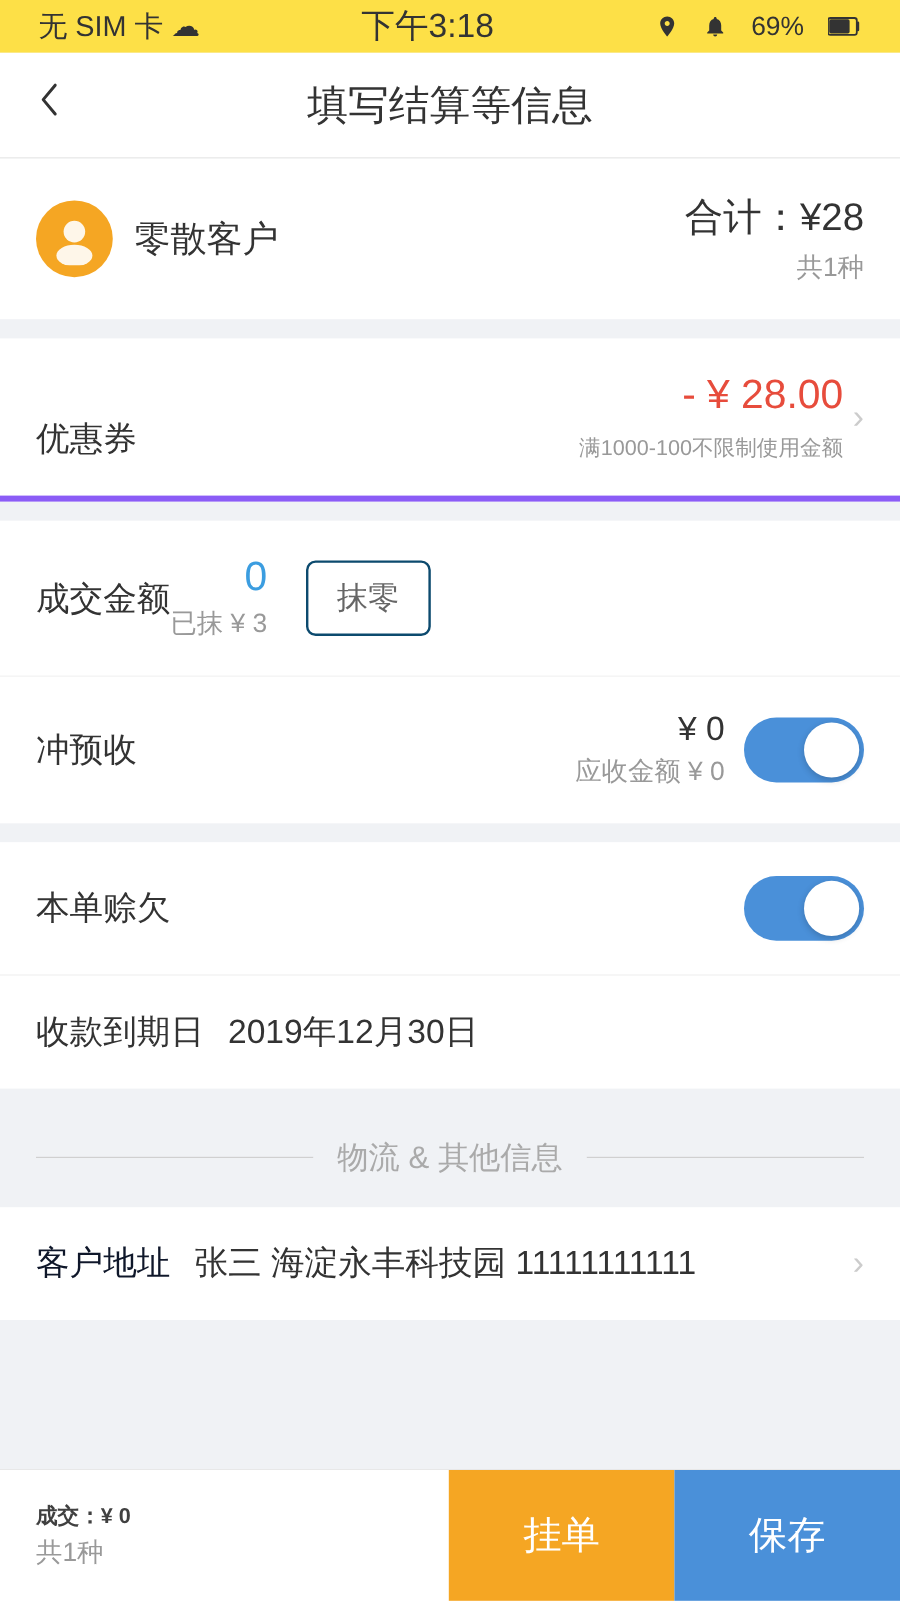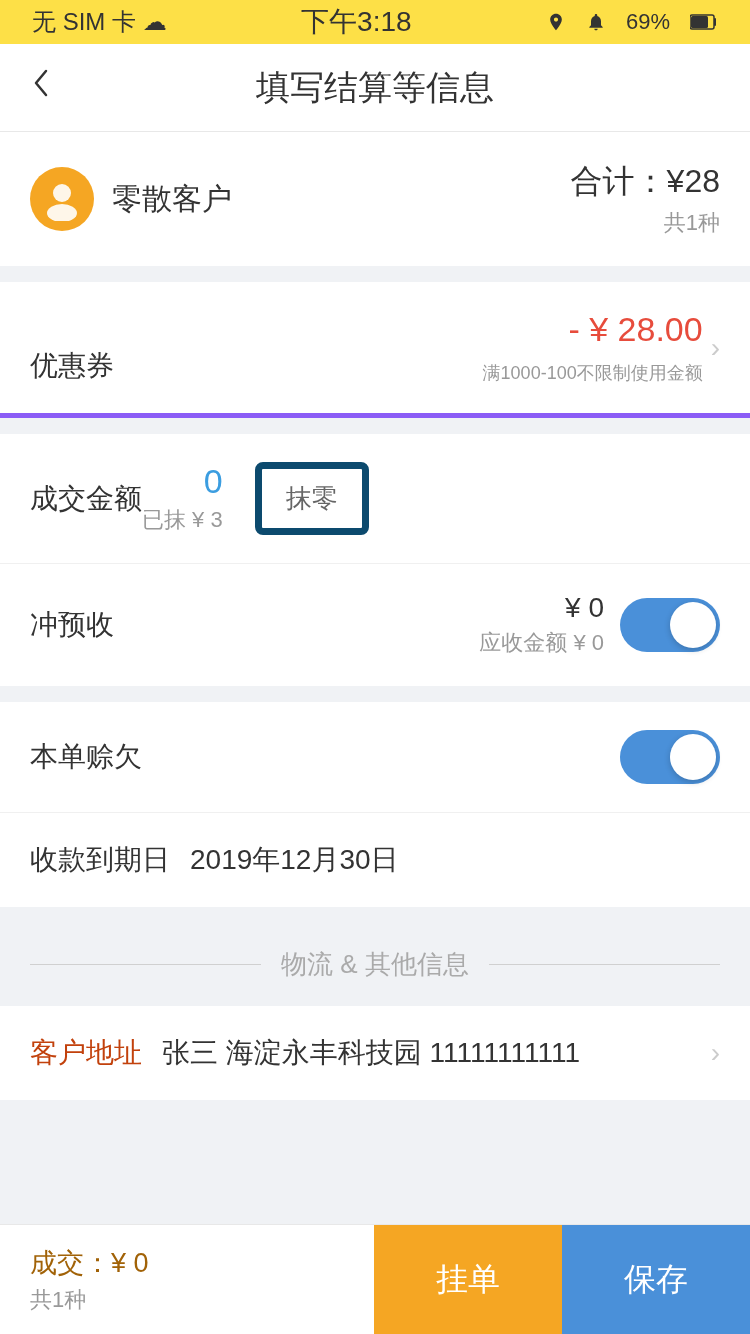--- a/index.html
+++ b/index.html
@@ -106,21 +106,21 @@
     .form-value { font-size: 28px; color: #333; }
     .form-sub { font-size: 22px; color: #999; margin-top: 4px; }
     .discount-amount { font-size: 34px; color: #e74c3c; font-weight: 500; }
     .discount-sub { font-size: 18px; color: #999; margin-top: 12px; }
 
     
     .chevron { color: #ccc; font-size: 28px; margin-left: 8px; }
 
     
     .round-zero-btn {
-      border: 7px solid #0c4a6e;
+      border: 2px solid #0c4a6e;
       border-radius: 8px;
       padding: 12px 24px;
       font-size: 26px;
       color: #666;
       background: #fff;
       cursor: pointer;
       margin-left: 16px;
     }
 
     
@@ -222,21 +222,21 @@
     }
 
     
     .address-row {
       background: #fff;
       padding: 28px 30px;
       display: flex;
       align-items: center;
       justify-content: space-between;
     }
-    .address-label { font-size: 28px; color: #c2410c; flex-shrink: 0; margin-right: 20px; }
+    .address-label { font-size: 28px; color: #0f172a; flex-shrink: 0; margin-right: 20px; }
     .address-value { font-size: 28px; color: #333; flex: 1; }
 
     
     .bottom-bar {
       position: fixed;
       bottom: 0;
       left: 0;
       width: 750px;
       height: 110px;
       background: #fff;
@@ -244,21 +244,21 @@
       align-items: stretch;
       border-top: 1px solid #e8e8e8;
     }
     .bottom-info {
       flex: 1;
       display: flex;
       flex-direction: column;
       justify-content: center;
       padding: 0 30px;
     }
-    .bottom-transaction { font-size: 27px; color: #a16207; }
+    .bottom-transaction { font-size: 18px; color: #404040; font-weight: bold; }
     .bottom-count { font-size: 22px; color: #999; margin-top: 4px; }
     .btn-hang {
       width: 188px;
       background: #f5a623;
       display: flex;
       align-items: center;
       justify-content: center;
       font-size: 32px;
       color: #fff;
       cursor: pointer;

